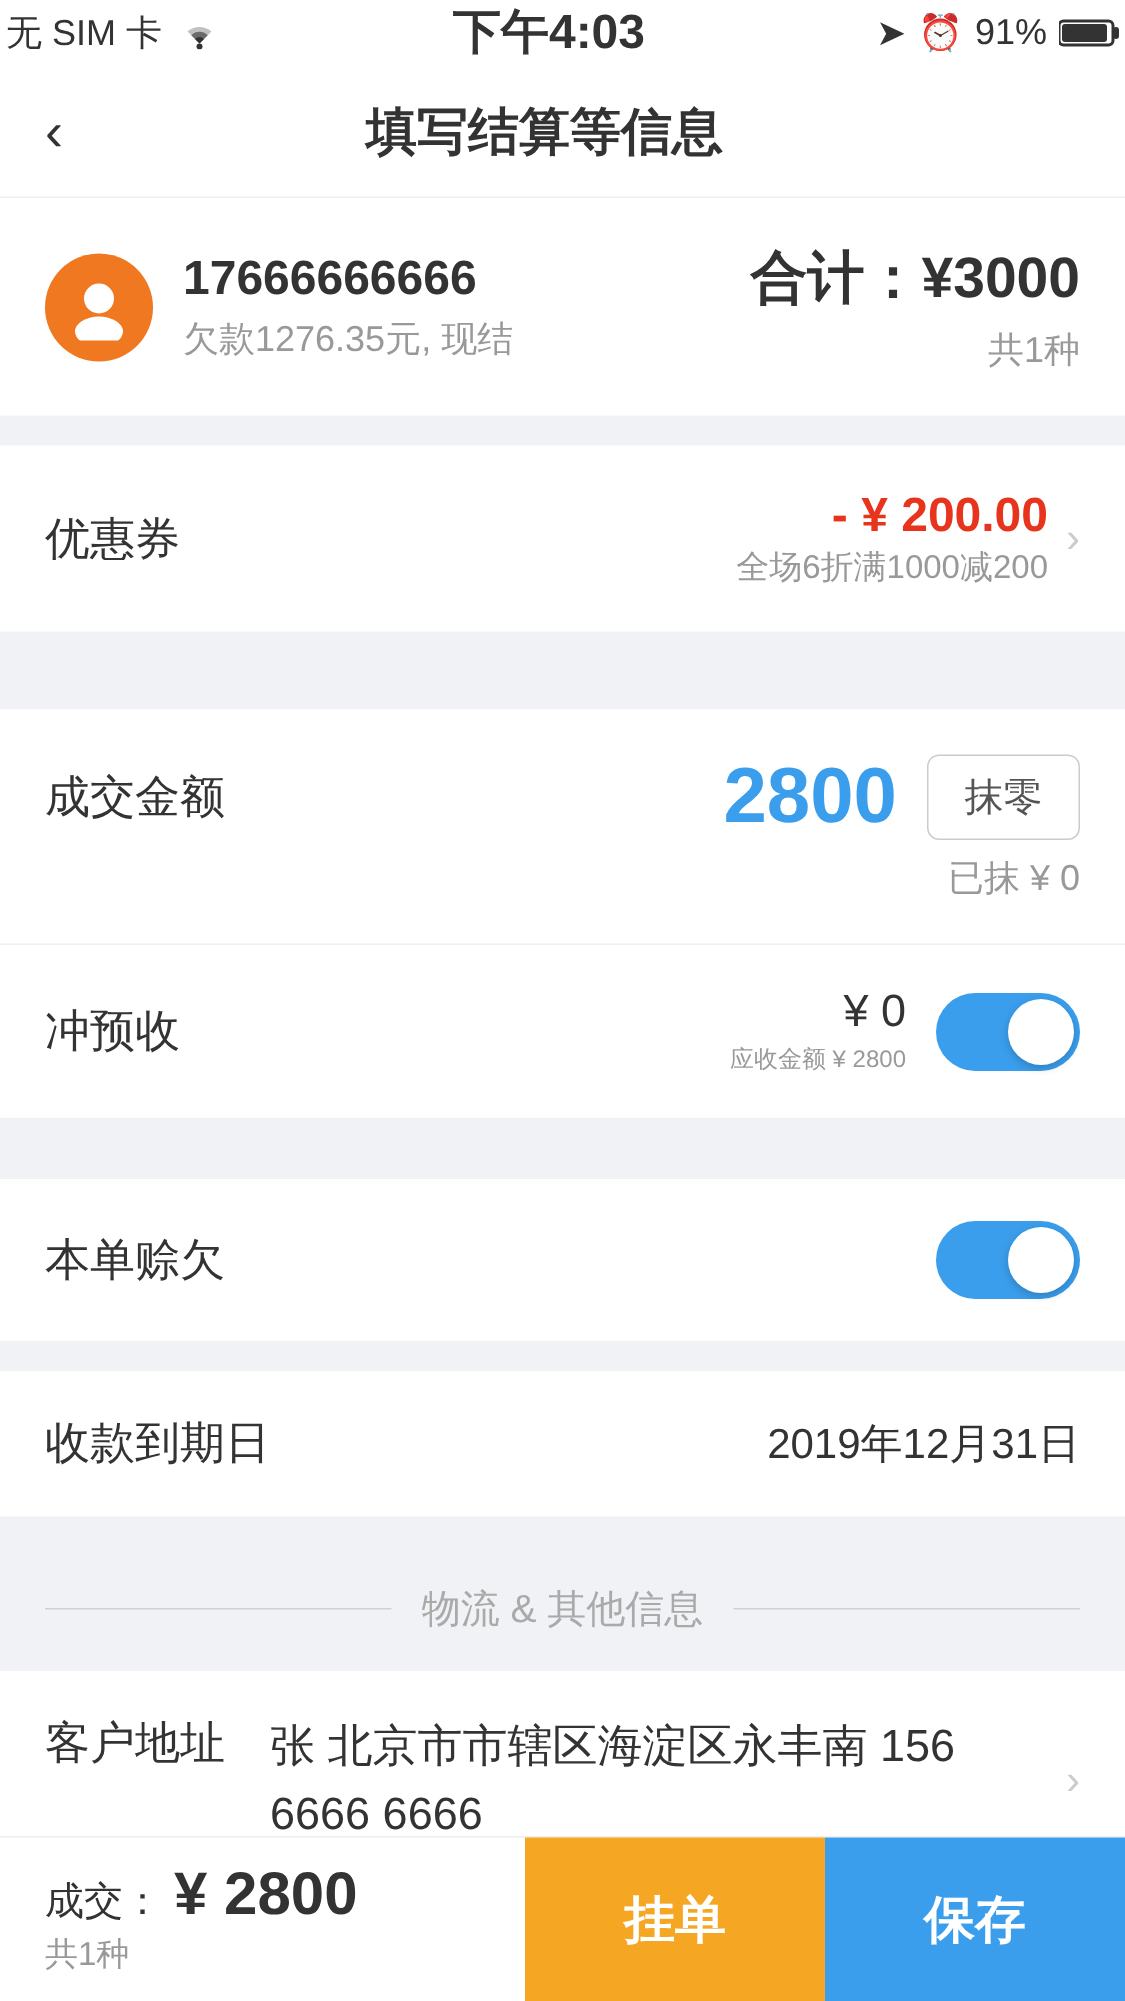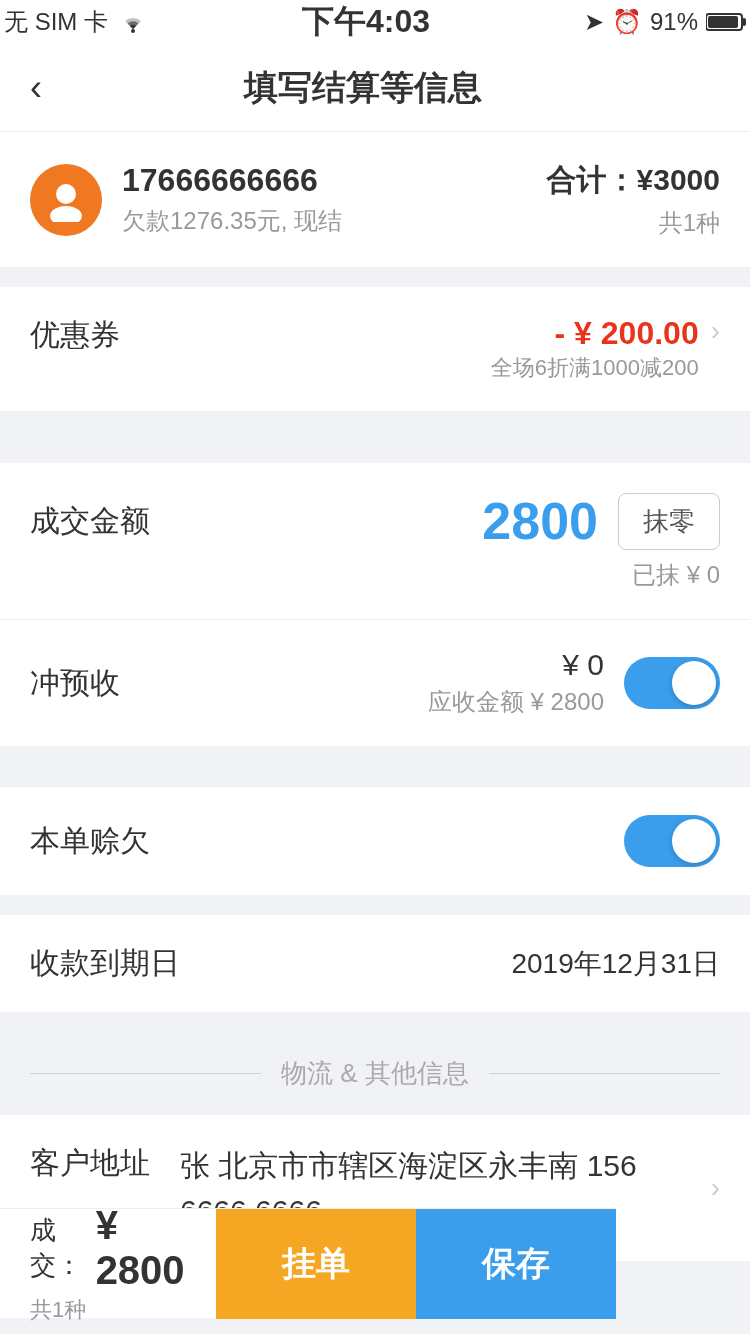--- a/index.html
+++ b/index.html
@@ -92,21 +92,21 @@
       font-weight: 600;
       color: #333;
     }
     .customer-debt {
       font-size: 24px;
       color: #999;
       margin-top: 6px;
     }
     .customer-total { text-align: right; }
     .total-amount {
-      font-size: 30px;
+      font-size: 38px;
       font-weight: 600;
       color: #333;
     }
     .total-count {
       font-size: 24px;
       color: #999;
       margin-top: 6px;
     }
 
     
@@ -126,20 +126,21 @@
     .row-spacer { flex: 1; }
     .row-value {
       font-size: 28px;
       color: #333;
       text-align: right;
     }
 
     
     .coupon-section {
       display: flex;
+      align-items: center;
       padding: 28px 30px;
       background: #fff;
     }
     .coupon-label { font-size: 30px; color: #333; }
     .coupon-spacer { flex: 1; }
     .coupon-value-wrap { text-align: right; }
     .coupon-amount { font-size: 32px; font-weight: 600; color: #e8341c; }
     .coupon-desc { font-size: 22px; color: #999; margin-top: 1px; }
     .coupon-arrow { color: #ccc; font-size: 28px; margin-left: 12px; }
 
@@ -191,21 +192,21 @@
       display: flex;
       align-items: center;
       padding: 28px 30px;
       background: #fff;
       border-top: 1px solid #f0f0f0;
     }
     .toggle-label { font-size: 30px; color: #333; }
     .toggle-spacer { flex: 1; }
     .toggle-right { text-align: right; }
     .toggle-value { font-size: 30px; color: #333; }
-    .toggle-sub { font-size: 24px; color: #999; margin-top: 4px; }
+    .toggle-sub { font-size: 16px; color: #999; margin-top: 4px; }
     .toggle {
       width: 96px;
       height: 52px;
       border-radius: 26px;
       background: #3a9eed;
       position: relative;
       margin-left: 20px;
       cursor: pointer;
       flex-shrink: 0;
     }
@@ -260,22 +261,22 @@
     .address-arrow {
       color: #ccc;
       font-size: 28px;
       margin-left: 12px;
       align-self: center;
     }
 
     
     .bottom-bar {
       position: fixed;
-      bottom: 16px;
-      width: 616px;
+      bottom: 0;
+      width: 750px;
       height: 110px;
       display: flex;
       background: #fff;
       border-top: 1px solid #eee;
     }
     .bottom-info {
       display: flex;
       flex-direction: column;
       justify-content: center;
       padding: 0 30px;

